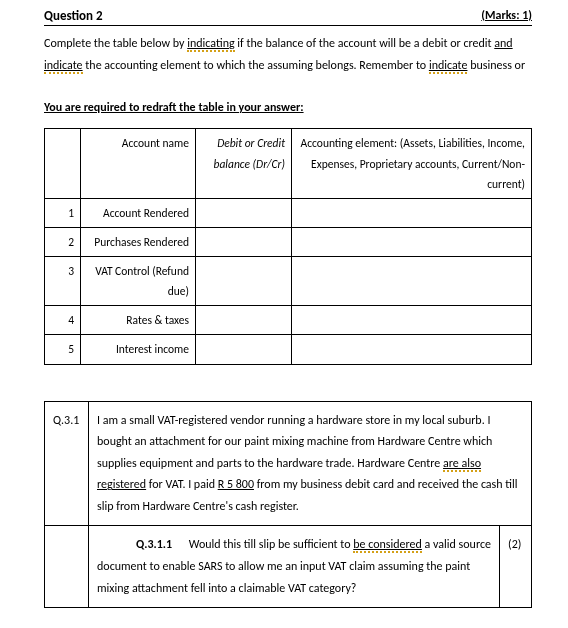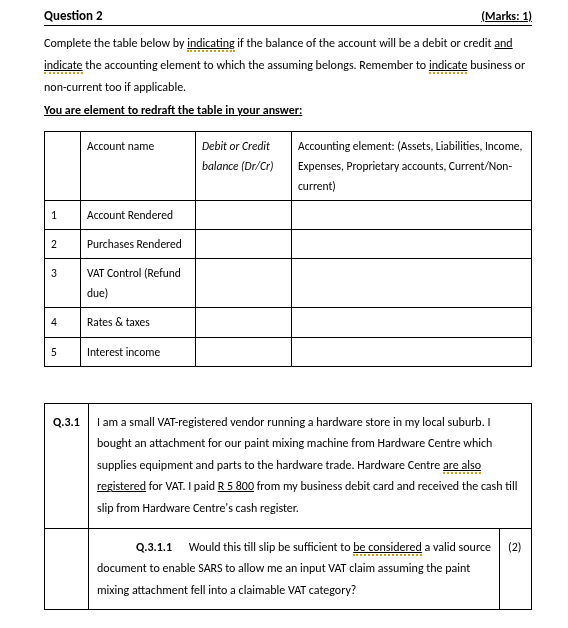--- a/index.html
+++ b/index.html
@@ -10,37 +10,37 @@
       background: #fff;
       width: 568px;
       padding: 8px 36px 8px 44px;
     }
     .question-block {
       margin-bottom: 36px;
     }
     .q-header {
       display: flex;
       justify-content: space-between;
-      align-items: flex-end;
+      align-items: flex-start;
       border-bottom: 1px solid #000;
       padding-bottom: 2px;
       margin-bottom: 6px;
     }
     .q-title {
       font-weight: bold;
       font-size: 13px;
     }
     .marks {
       font-weight: bold;
       font-size: 12px;
       text-decoration: underline;
     }
     .instructions {
       line-height: 1.85;
-      margin-bottom: 4px;
+      margin-bottom: 24px;
     }
     .redraft {
       font-weight: bold;
       text-decoration: underline;
       margin-bottom: 14px;
       display: inline-block;
     }
     .squiggle {
       border-bottom: 2px dotted #d4a017;
     }
@@ -48,21 +48,21 @@
       text-decoration: underline;
     }
     .q2-table {
       border-collapse: collapse;
       width: 100%;
       font-size: 11.5px;
     }
     .q2-table td, .q2-table th {
       border: 1.5px solid #000;
       padding: 4px 6px;
-      text-align: left;
+      text-align: right;
       vertical-align: top;
       font-weight: normal;
       line-height: 1.75;
     }
     .q2-table .col-row { width: 36px; }
     .q2-table .col-acct { width: 115px; }
     .q2-table .col-drcr { width: 96px; font-style: italic; }
 
     .q3-table {
       border-collapse: collapse;
@@ -70,40 +70,39 @@
       border: 1px solid #000;
       font-size: 12px;
       margin-top: 10px;
     }
     .q3-table td {
       border: 1px solid #000;
       padding: 8px 8px;
       vertical-align: top;
       line-height: 1.8;
     }
-    .q3-no { width: 44px; font-weight: bold; }
+    .q3-no { width: 44px; font-weight: normal; }
     .q3-marks { width: 32px; text-align: left; }
     .sub-label { font-weight: bold; display: inline-block; min-width: 50px; margin-left: 39px; }
   </style>
 </head>
 <body>
 
 <div class="question-block">
   <div class="q-header">
     <span class="q-title">Question 2</span>
     <span class="marks">(Marks: 1)</span>
   </div>
   <div class="instructions">
     <span>Complete the table below by </span><span class="squiggle uline">indicating</span><span> if the balance of the account will be a debit or credit </span><span class="uline">and</span>
     <br>
     <span class="squiggle uline">indicate</span><span> the accounting element to which the assuming belongs. Remember to </span><span class="squiggle uline">indicate</span><span> business or</span>
     <br>
-    <span>non-current too if applicable.</span>
   </div>
-  <span class="redraft">You are element to redraft the table in your answer:</span>
+  <span class="redraft">You are required to redraft the table in your answer:</span>
 
   <table class="q2-table">
     <tbody>
         <tr>
       <th class="col-row"></th>
       <th class="col-acct">Account name</th>
       <th class="col-drcr">Debit or Credit balance (Dr/Cr)</th>
       <th>Accounting element: (Assets, Liabilities, Income, Expenses, Proprietary accounts, Current/Non-current)</th>
     </tr>
     <tr>

